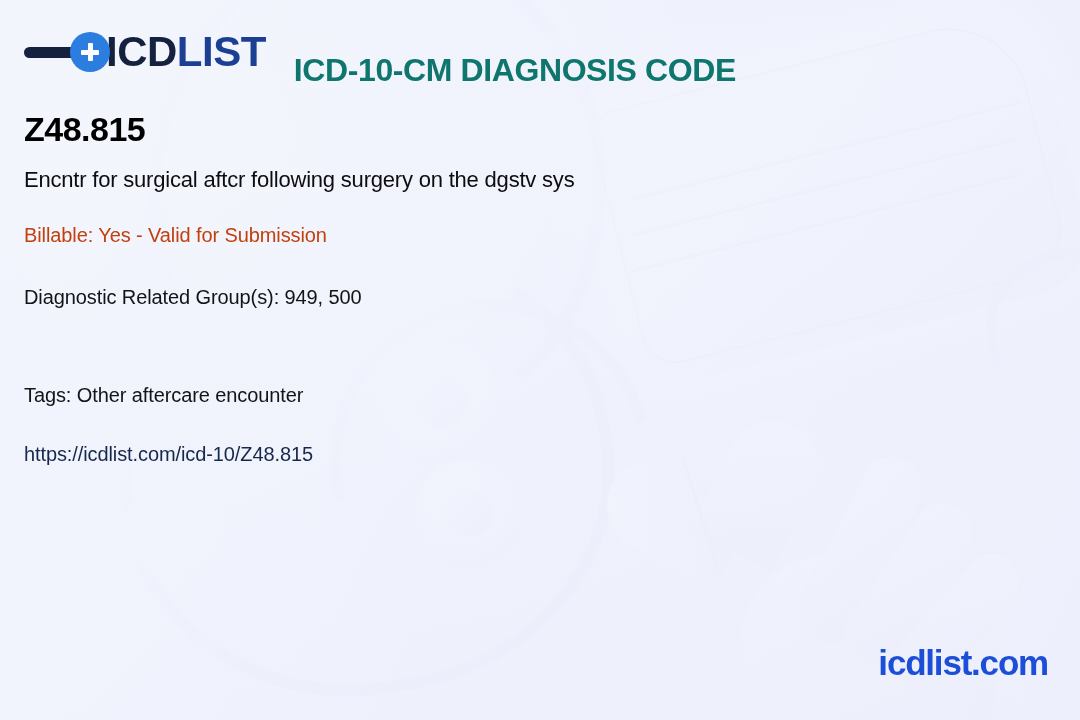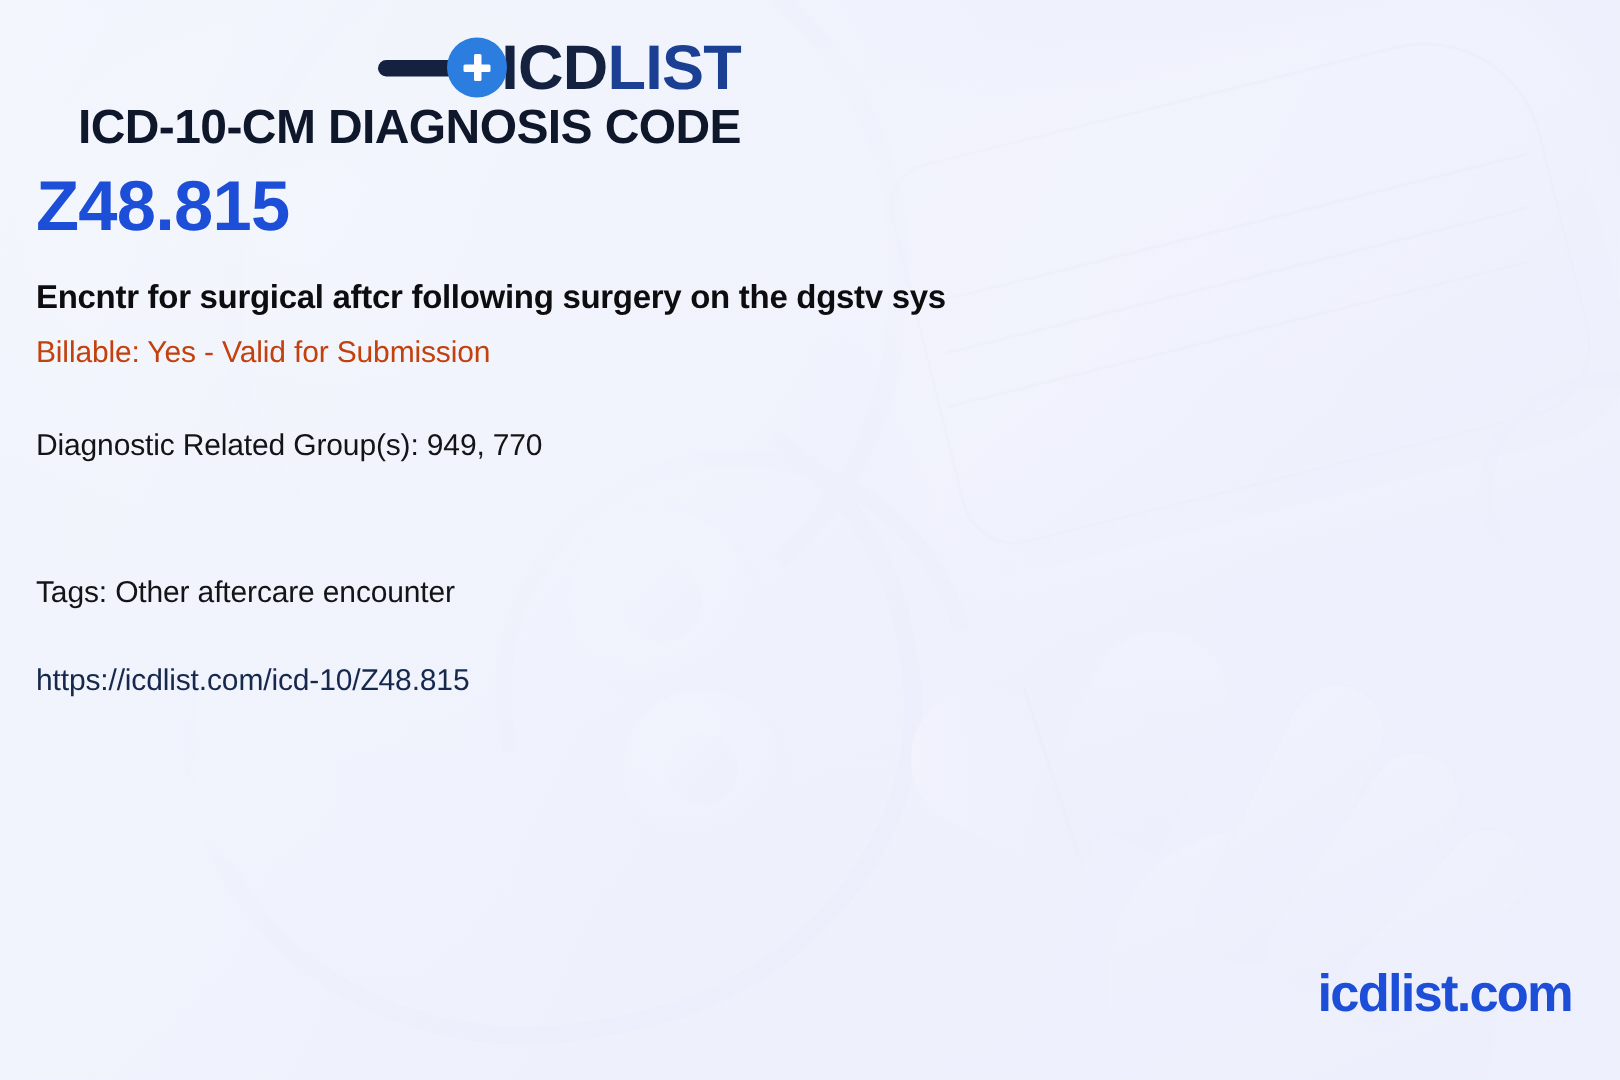--- a/index.html
+++ b/index.html
@@ -193,23 +193,22 @@
     z-index: 5;
     width: 1080px;
     height: 720px;
   }
 
   
   #header {
     position: absolute;
     left: 24px; top: 24px;
     display: flex;
-    align-items: flex-end;
+    align-items: flex-start;
     height: 56px;
-    flex-direction: column;
   }
   #logo {
     display: flex;
     align-items: center;
     height: 56px;
   }
   .logo-bar {
     width: 56px; height: 11px;
     background: #14223f;
     border-radius: 6px;
@@ -236,40 +235,41 @@
     line-height: 1;
     margin-left: -4px;
   }
   .logo-icd  { color: #14223f; }
   .logo-list { color: #1b3f93; }
 
   #header-title {
     margin-left: 28px;
     font-size: 32px;
     font-weight: bold;
-    color: #0f172a;
+    color: #0f766e;
     letter-spacing: -0.4px;
     white-space: nowrap;
+    margin-top: 28px;
   }
 
   
   #code-title {
     position: absolute;
     left: 24px; top: 112px;
-    font-size: 47px;
+    font-size: 34px;
     font-weight: bold;
-    color: #1d4ed8;
+    color: #000000;
     letter-spacing: -0.5px;
     line-height: 1.05;
   }
   #code-description {
     position: absolute;
-    left: 24px; top: 185px;
+    left: 24px; top: 167px;
     font-size: 22px;
-    font-weight: bold;
+    font-weight: normal;
     color: #0d0d0f;
     letter-spacing: -0.2px;
     white-space: nowrap;
   }
   #billable-status {
     position: absolute;
     left: 24px; top: 224px;
     font-size: 20px;
     color: #c2410c;
     letter-spacing: -0.1px;
@@ -358,19 +358,19 @@
         <span class="logo-word">
           <span class="logo-icd">ICD</span><span class="logo-list">LIST</span>
         </span>
       </div>
       <div id="header-title">ICD-10-CM DIAGNOSIS CODE</div>
     </div>
 
     <div id="code-title">Z48.815</div>
     <div id="code-description">Encntr for surgical aftcr following surgery on the dgstv sys</div>
     <div id="billable-status">Billable: Yes - Valid for Submission</div>
-    <div id="drg-line">Diagnostic Related Group(s): 949, 770</div>
+    <div id="drg-line">Diagnostic Related Group(s): 949, 500</div>
     <div id="tags-line">Tags: Other aftercare encounter</div>
     <div id="source-url">https://icdlist.com/icd-10/Z48.815</div>
 
     <div id="footer-brand">icdlist.com</div>
   </div>
 </div>
 
 </body></html>

